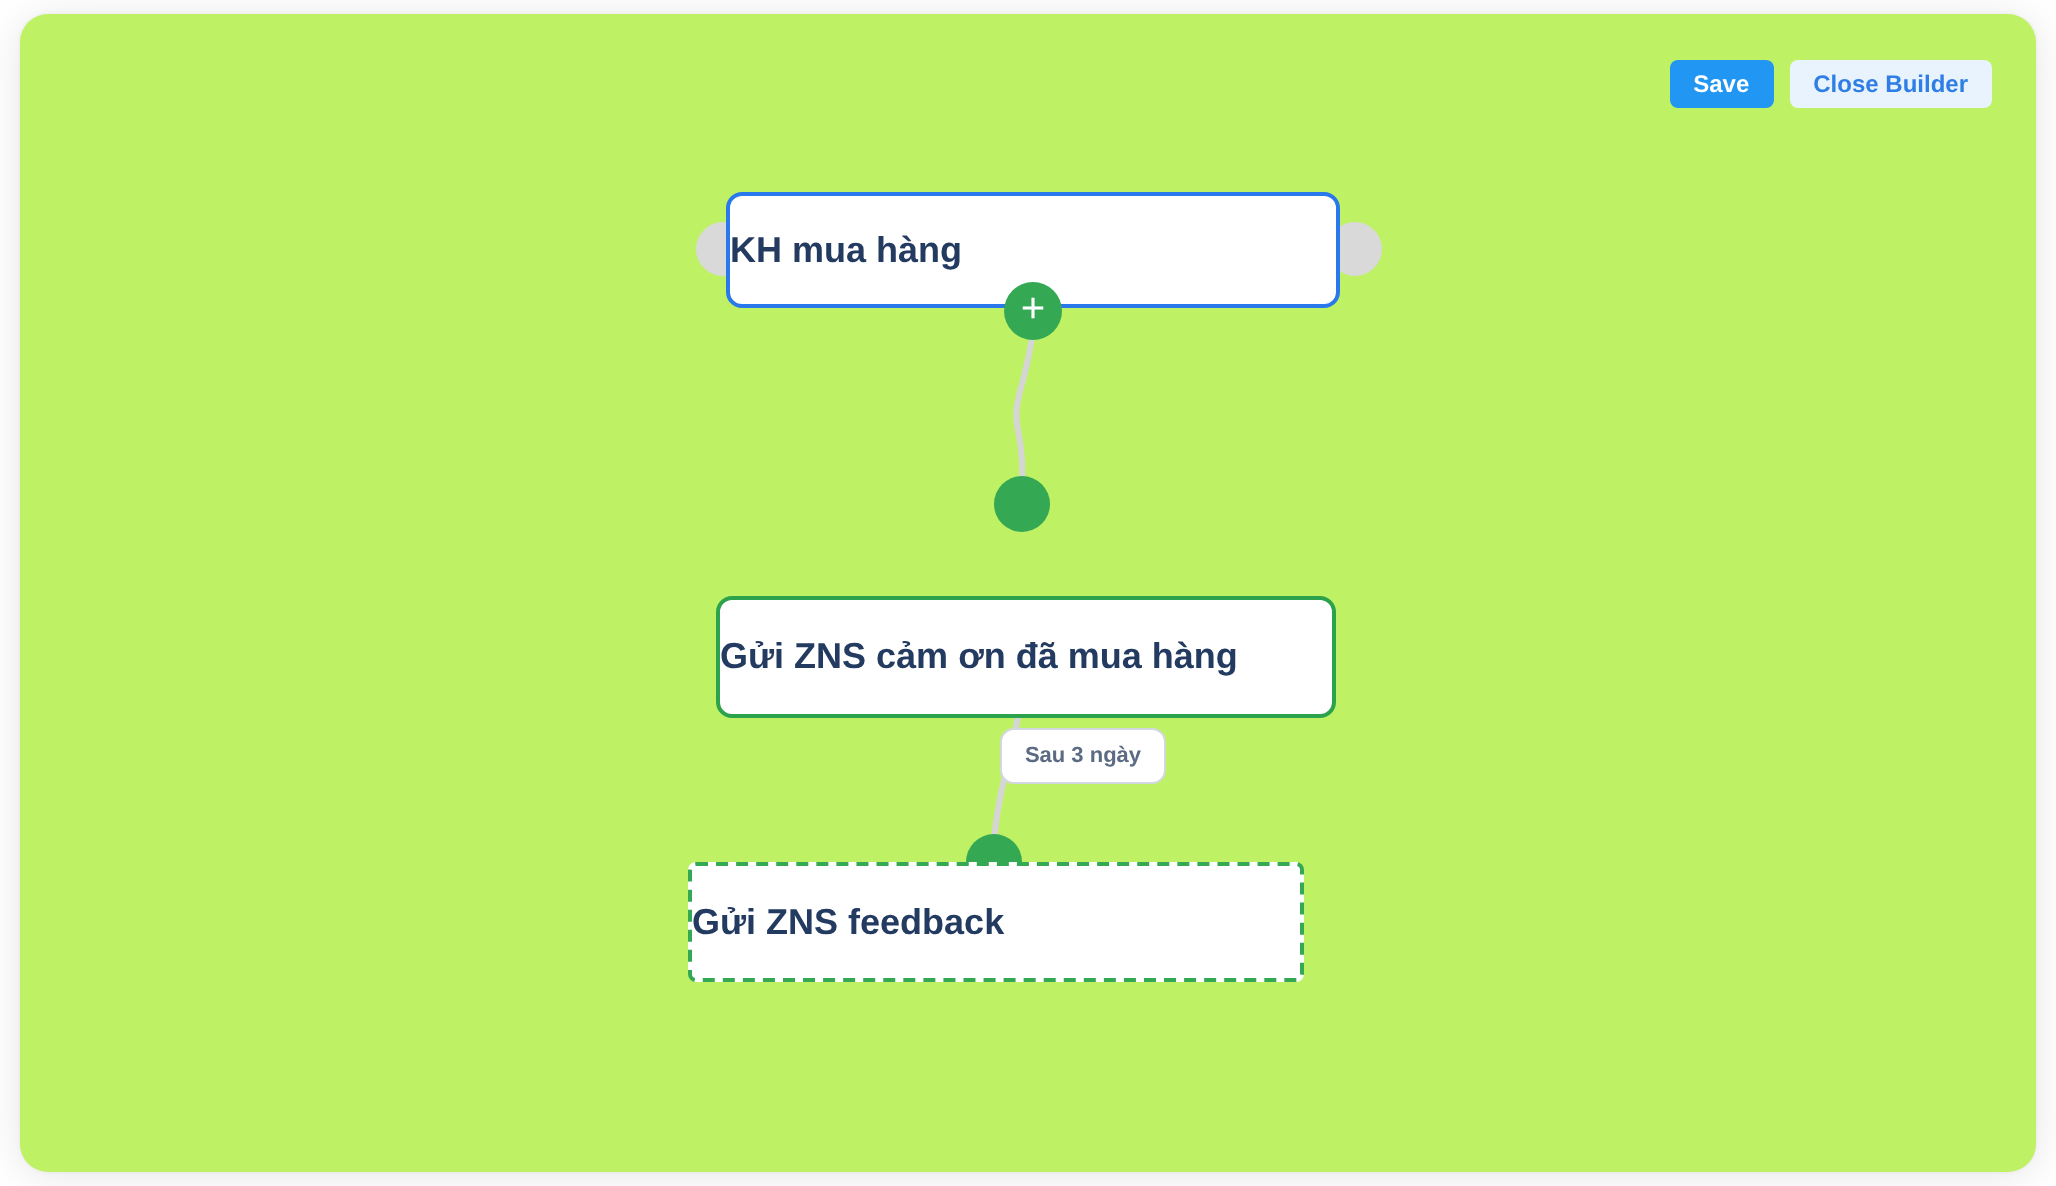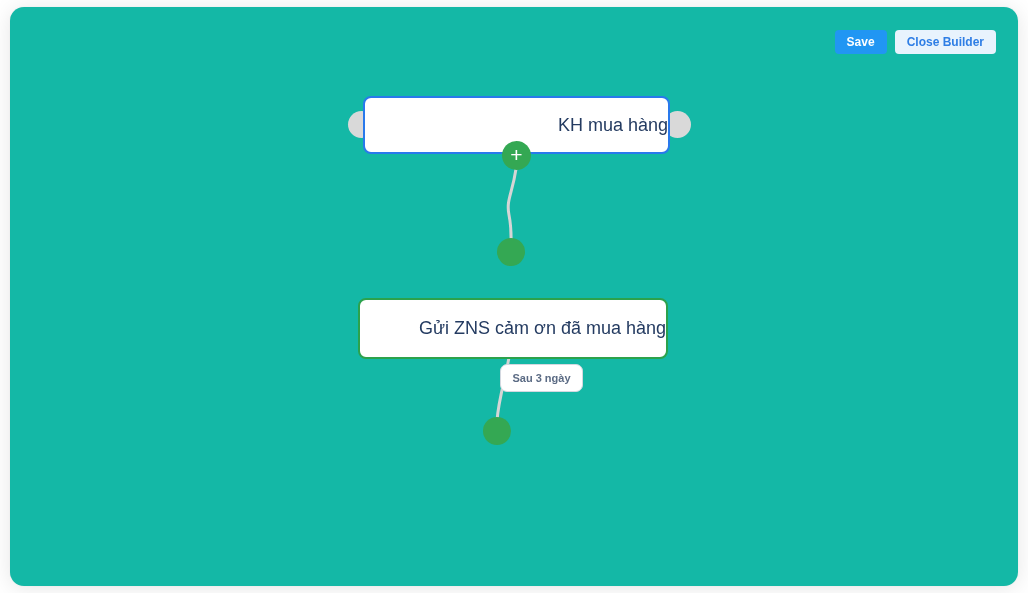--- a/index.html
+++ b/index.html
@@ -10,21 +10,21 @@
     background: #ffffff;
     font-family: "Liberation Sans", "DejaVu Sans", sans-serif;
     overflow: hidden;
   }
   .card {
     position: absolute;
     left: 10px;
     top: 7px;
     width: 1008px;
     height: 579px;
-    background: #14b8a6;
+    background: #bef264;
     border-radius: 14px;
     box-shadow: 0 2px 22px rgba(0,0,0,0.10), 0 0 2px rgba(0,0,0,0.06);
   }
   .toolbar {
     position: absolute;
     top: 23px;
     right: 22px;
     display: flex;
     gap: 8px;
     z-index: 50;
@@ -88,23 +88,23 @@
   }
   .port-n2-top    { left: 487px; top: 231px; }
   .port-n2-bottom { left: 487px; top: 302px; }
   .port-n3-top    { left: 473px; top: 410px; }
   
   .node {
     position: absolute;
     background: #ffffff;
     display: flex;
     align-items: center;
-    justify-content: flex-end;
+    justify-content: flex-start;
     font-size: 18px;
-    font-weight: 400;
+    font-weight: 700;
     color: #243b61;
     z-index: 3;
     box-sizing: border-box;
     cursor: pointer;
   }
   .node-trigger {
     left: 353px; top: 89px;
     width: 307px; height: 58px;
     border: 2px solid #2979ec;
     border-radius: 8px;
@@ -187,20 +187,23 @@
     <div class="port port-n3-top"></div>
 
     <div class="node node-trigger">
       <span>KH mua hàng</span>
     </div>
 
     <div class="node node-action1">
       <span>Gửi ZNS cảm ơn đã mua hàng</span>
     </div>
 
+    <div class="node node-action2">
+      <span>Gửi ZNS feedback</span>
+    </div>
 
     <div class="add-btn">
       <span class="plus">+</span>
     </div>
 
     <div class="delay-badge">
       <span>Sau 3 ngày</span>
     </div>
 
   </div>

